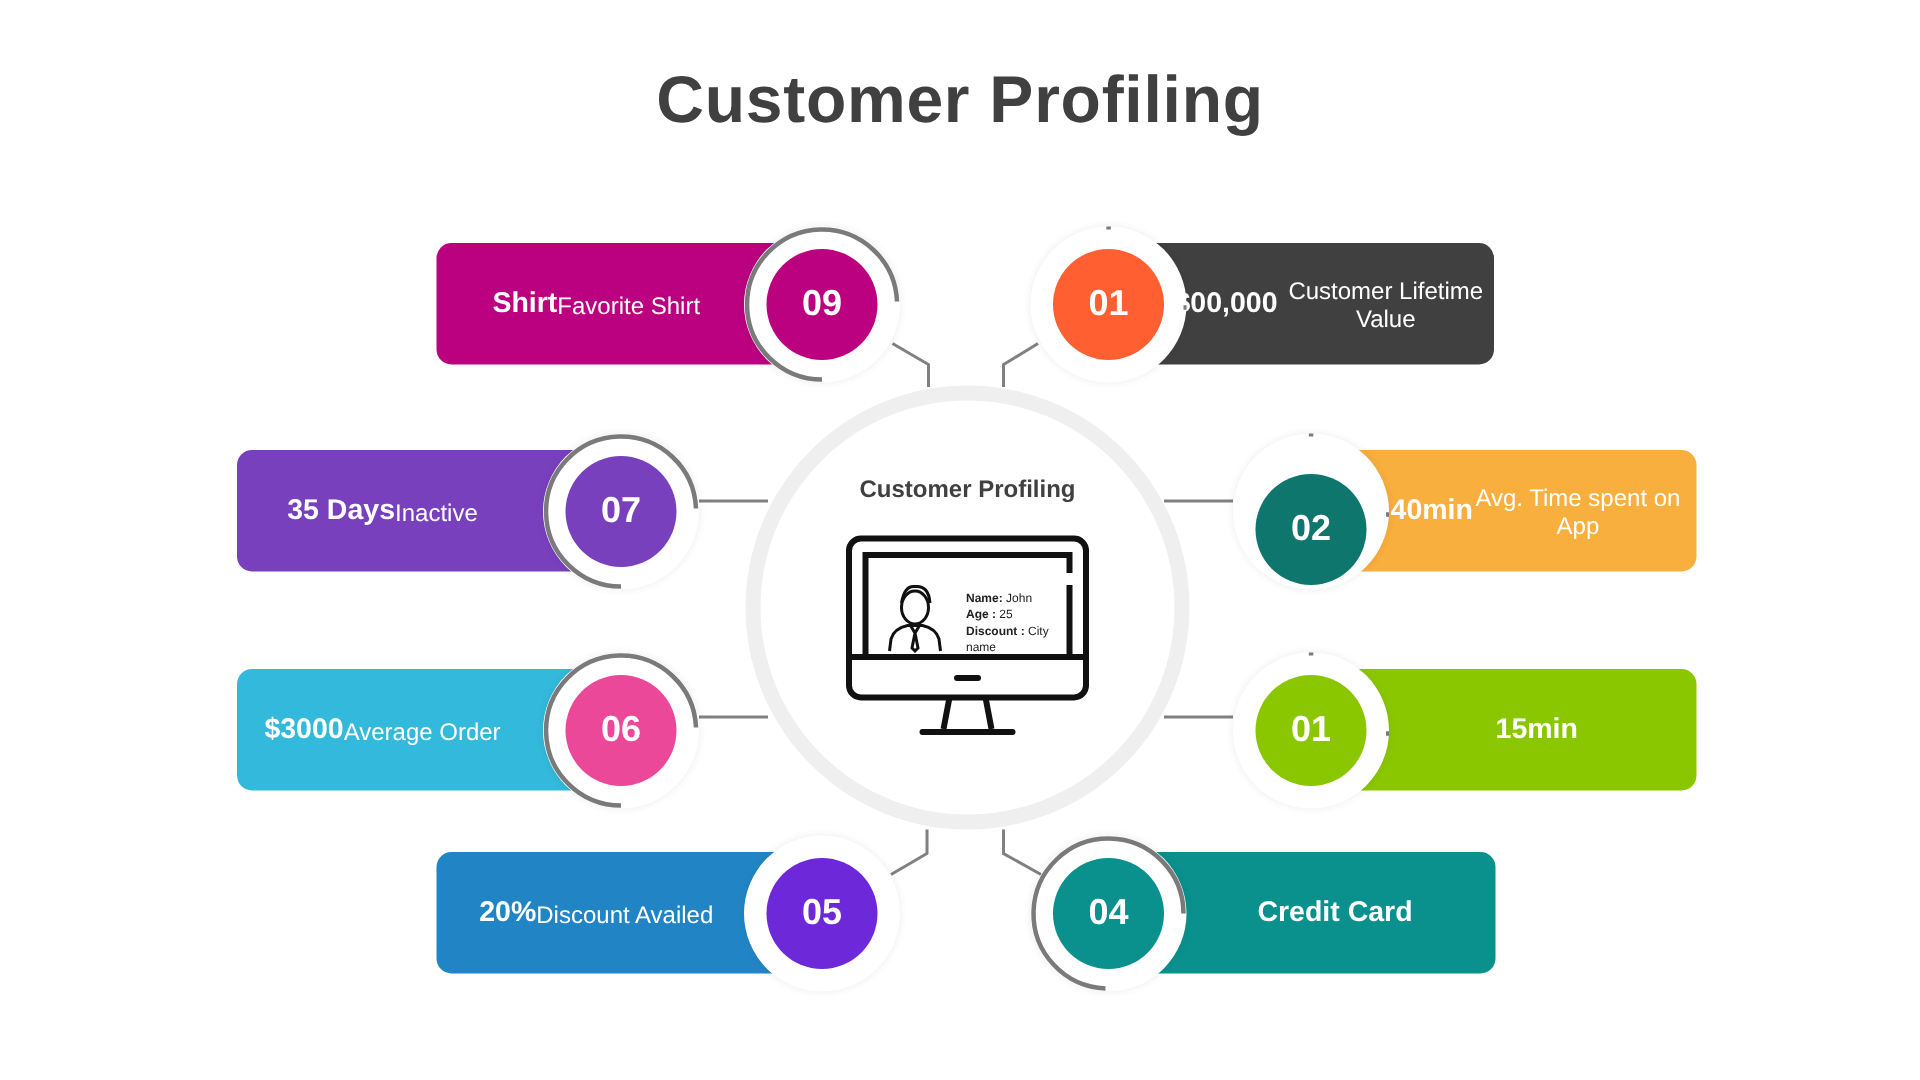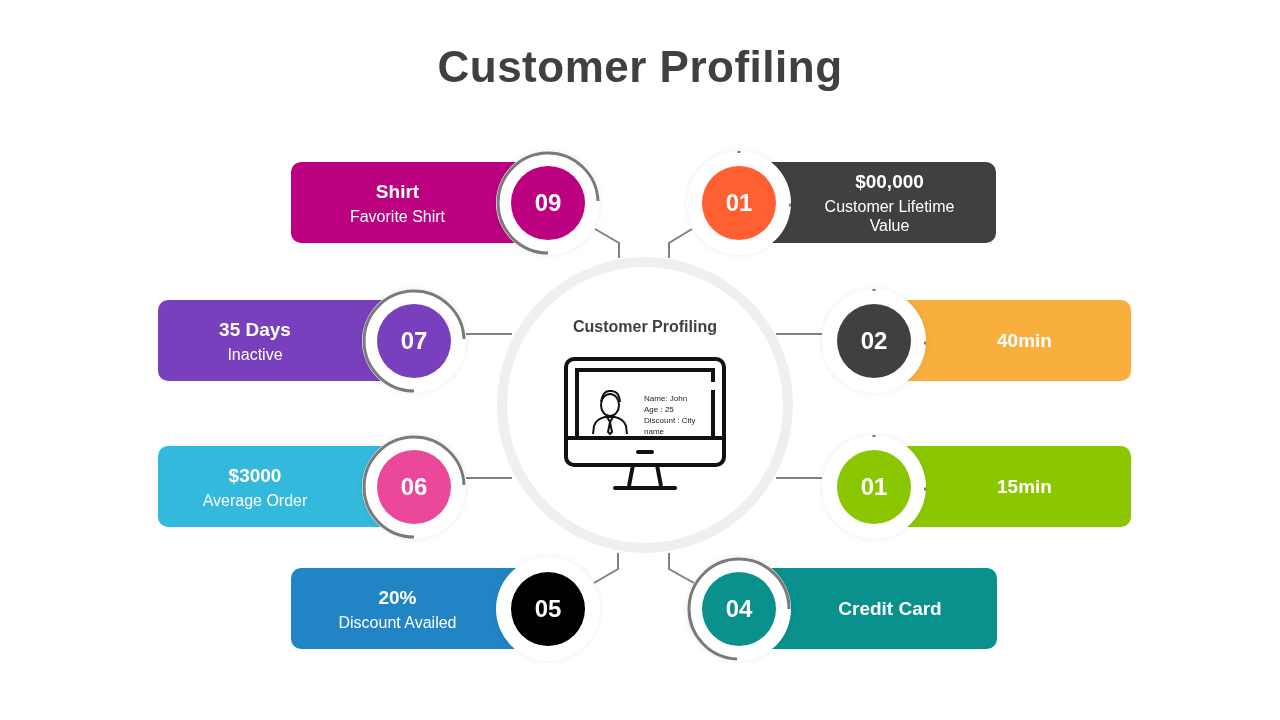--- a/index.html
+++ b/index.html
@@ -1,37 +1,37 @@
 <!DOCTYPE html>
 <html><head>
 <meta charset="utf-8">
 <style>
   html, body { margin:0; padding:0; }
   body { width:1280px; height:720px; background:#ffffff; position:relative; overflow:hidden;
          font-family:"Liberation Sans", "DejaVu Sans", sans-serif; }
   .title { position:absolute; left:0; top:42px; width:1280px; text-align:center;
            font-size:44px; font-weight:700; color:#404040; letter-spacing:0.5px; }
   .card { position:absolute; height:81px; border-radius:10px; color:#fff; }
-  .card .text { position:absolute; top:0; height:81px; display:flex; flex-direction:column;
+  .card .text { position:absolute; top:0; height:81px; display:flex; flex-direction:row;
                 justify-content:center; align-items:center; text-align:center; }
   .card .val { font-weight:700; font-size:19px; line-height:24px; }
   .card .lbl { font-size:16px; line-height:19px; margin-top:3px; font-weight:300; }
   .badge-ring { position:absolute; width:104px; height:104px; border-radius:50%; background:#fff;
                 box-shadow:0 0 6px rgba(0,0,0,0.08); }
   .badge-ring svg { position:absolute; left:0; top:0; }
   .badge { position:absolute; width:74px; height:74px; border-radius:50%; color:#fff;
            font-weight:700; font-size:24px; display:flex; align-items:center; justify-content:center; }
   .lines { position:absolute; left:0; top:0; }
   .center-ring { position:absolute; left:497px; top:257px; width:276px; height:276px; border-radius:50%;
                  border:10px solid #efefef; background:#fff; }
   .center-title { position:absolute; left:545px; top:318px; width:200px; text-align:center;
                   font-weight:700; font-size:16px; color:#404040; }
   .monitor { position:absolute; left:563px; top:356px; }
   .profile-text { position:absolute; left:644px; top:393px; font-size:8px; line-height:11px; color:#222; }
-  .profile-text b { font-weight:400; }
+  .profile-text b { font-weight:700; }
 </style>
 </head>
 <body>
 
 <div class="title">Customer Profiling</div>
 
 <svg class="lines" width="1280" height="720">
   <g stroke="#808080" stroke-width="2" fill="none">
     <polyline points="595,229 619,243 619,258"></polyline>
     <polyline points="692,229 669,243 669,258"></polyline>
@@ -103,28 +103,29 @@
 <div class="badge-ring" style="left:362px;top:289px">
   <svg width="104" height="104">
       <path d="M52,2 A50,50 0 1 1 2,54" fill="none" stroke="#7a7a7a" stroke-width="3" style="transform:rotate(180deg);transform-origin:52px 52px"></path>
     </svg>
 </div>
 <div class="badge" style="left:377px;top:304px;background:#7940BE">07</div>
 
 <div class="card" style="left:874px;top:300px;width:257px;background:#F9AF3D">
   <div class="text" style="left:44px;width:213px">
     <div class="val">40min</div>
+    <div class="lbl" style="width:140px">Avg. Time spent on App</div>
   </div>
 </div>
 <div class="badge-ring" style="left:822px;top:289px">
   <svg width="104" height="104">
       <path d="M52,2 A50,50 0 1 0 2,54" fill="none" stroke="#7a7a7a" stroke-width="3" style="transform:scaleY(-1) rotate(180deg);transform-origin:52px 52px"></path>
     </svg>
 </div>
-<div class="badge" style="left:837px;top:304px;background:#404040">02</div>
+<div class="badge" style="left:837px;top:316px;background:#0f766e">02</div>
 
 <div class="card" style="left:158px;top:446px;width:256px;background:#33B9DC">
   <div class="text" style="left:0;width:194px">
     <div class="val">$3000</div>
     <div class="lbl">Average Order</div>
   </div>
 </div>
 <div class="badge-ring" style="left:362px;top:435px">
   <svg width="104" height="104">
       <path d="M52,2 A50,50 0 1 1 2,54" fill="none" stroke="#7a7a7a" stroke-width="3" style="transform:rotate(180deg);transform-origin:52px 52px"></path>
@@ -144,21 +145,21 @@
 </div>
 <div class="badge" style="left:837px;top:450px;background:#8BC700">01</div>
 
 <div class="card" style="left:291px;top:568px;width:257px;background:#2185C5">
   <div class="text" style="left:0;width:213px">
     <div class="val">20%</div>
     <div class="lbl">Discount Availed</div>
   </div>
 </div>
 <div class="badge-ring" style="left:496px;top:557px"></div>
-<div class="badge" style="left:511px;top:572px;background:#000000">05</div>
+<div class="badge" style="left:511px;top:572px;background:#6d28d9">05</div>
 
 <div class="card" style="left:739px;top:568px;width:258px;background:#0A918D">
   <div class="text" style="left:44px;width:214px">
     <div class="val">Credit Card</div>
   </div>
 </div>
 <div class="badge-ring" style="left:687px;top:557px">
   <svg width="104" height="104">
       <path d="M52,2 A50,50 0 1 1 2,54" fill="none" stroke="#7a7a7a" stroke-width="3" style="transform:rotate(-90deg) scaleY(-1);transform-origin:52px 52px"></path>
     </svg>

